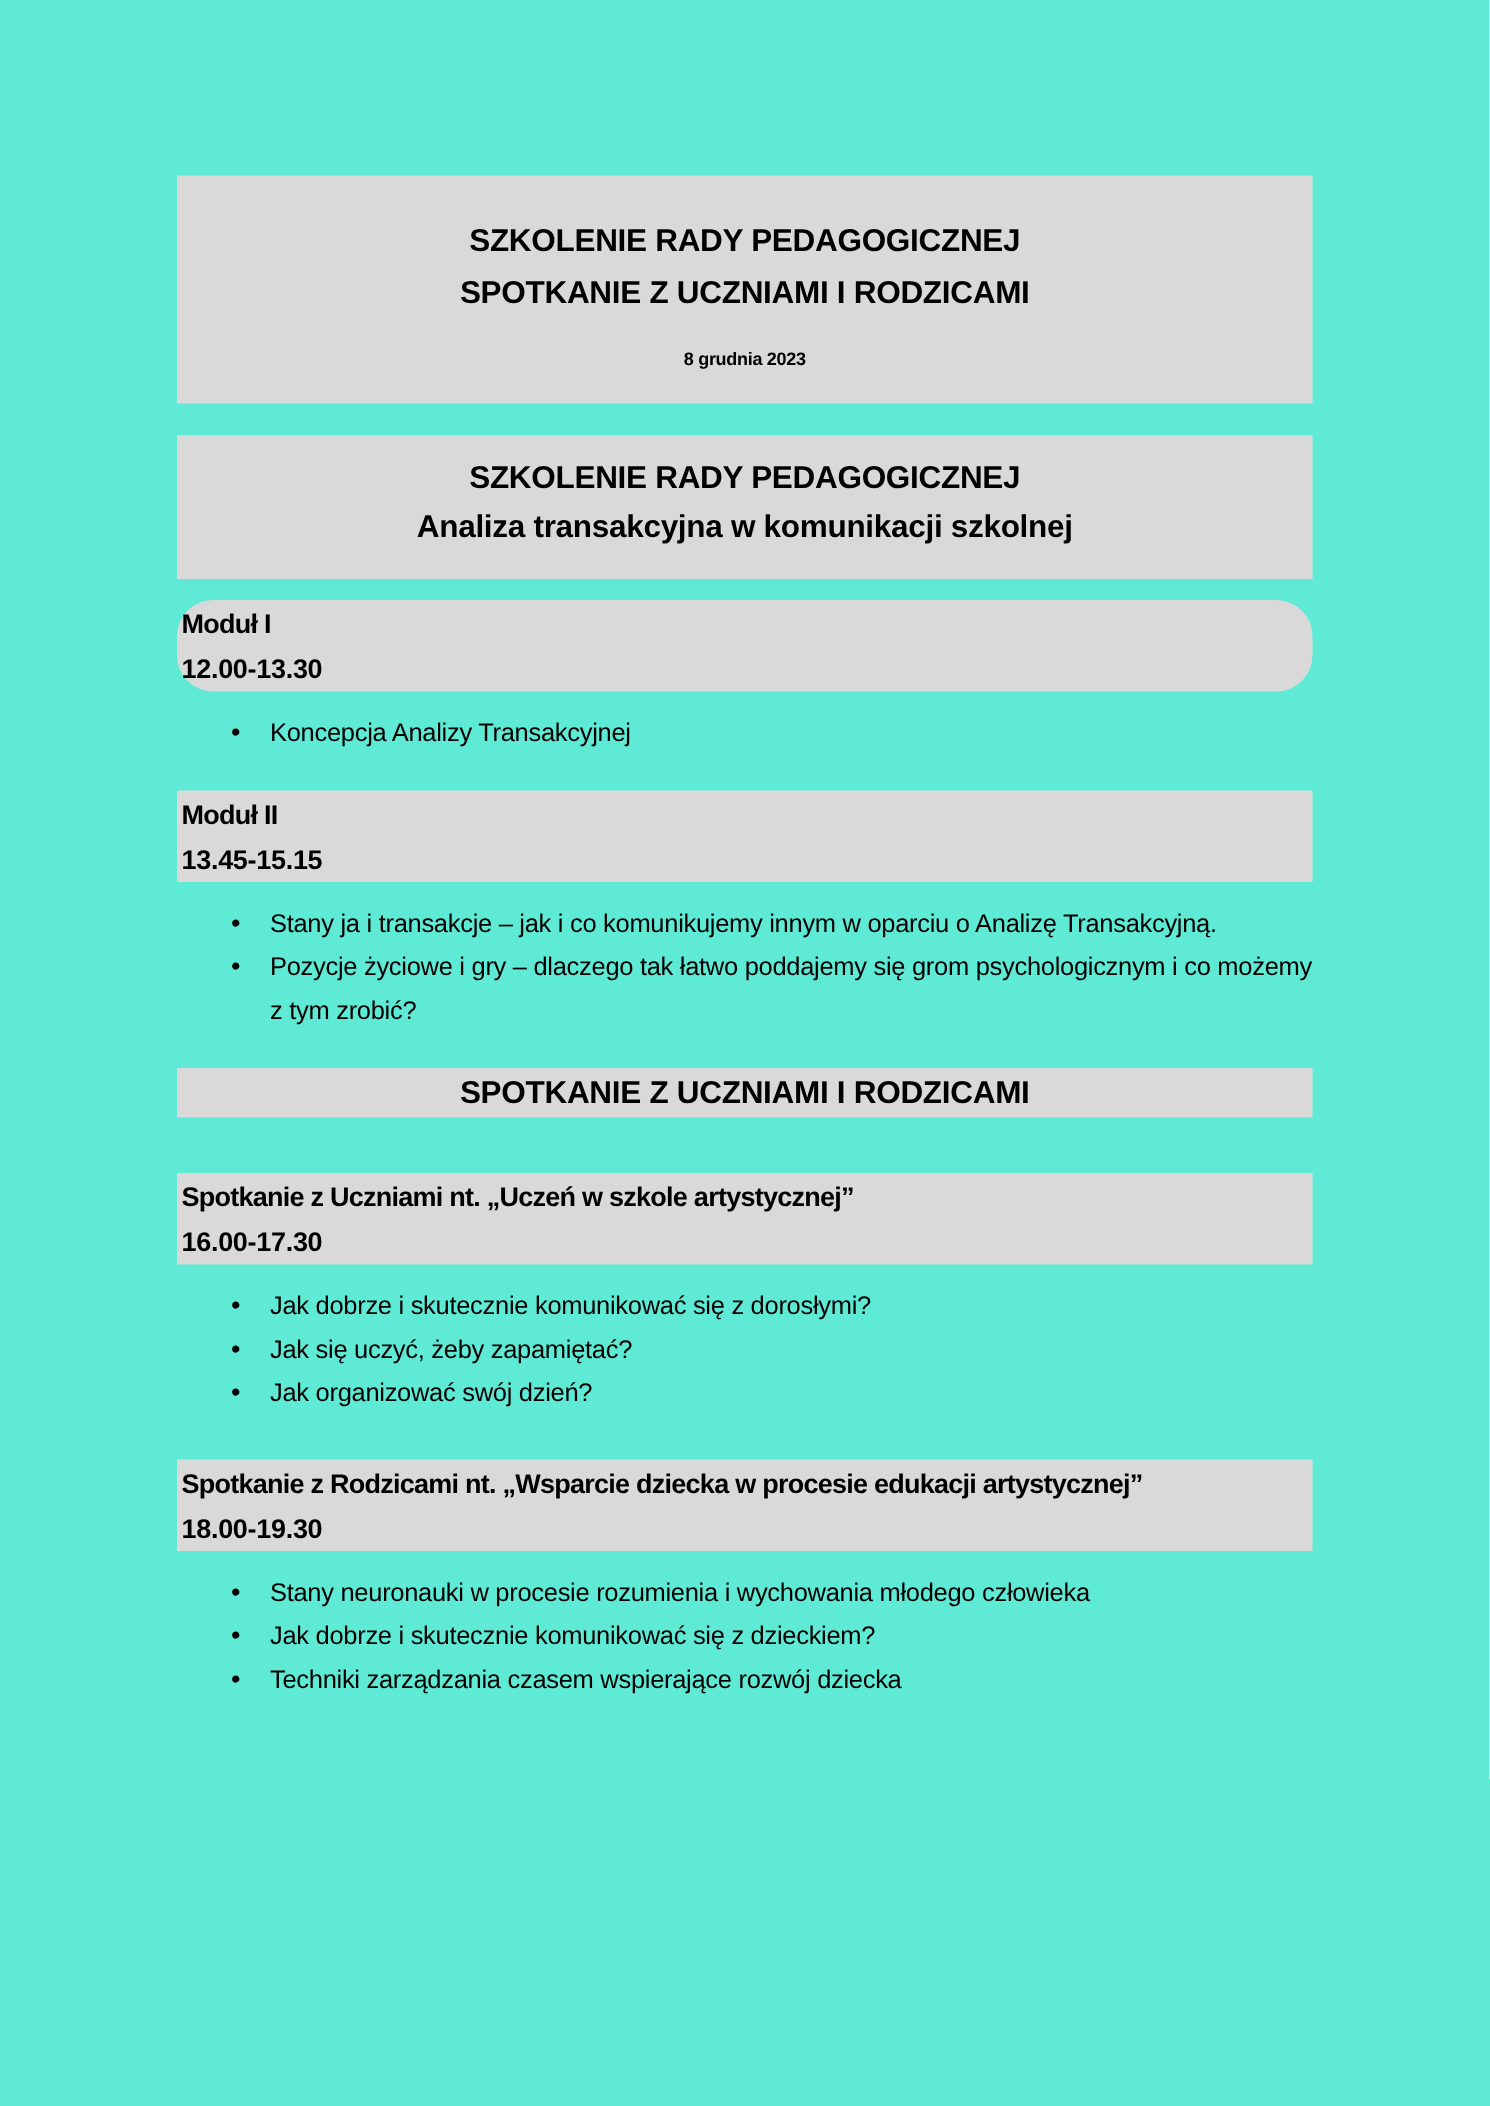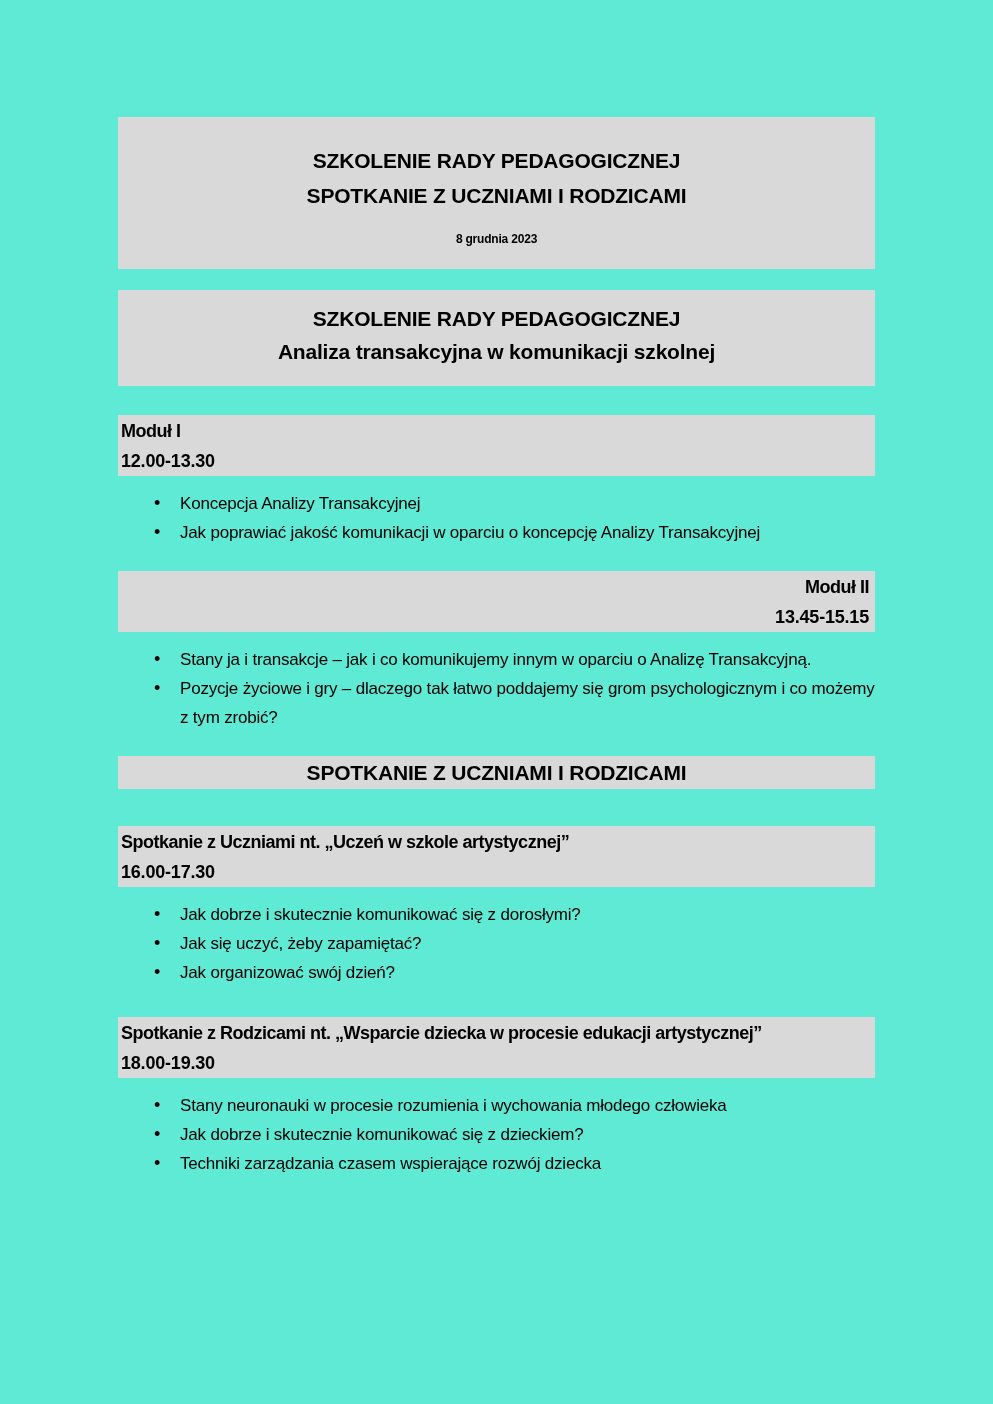--- a/index.html
+++ b/index.html
@@ -104,22 +104,22 @@
     margin-top: 24px;
     background: #d9d9d9;
     text-align: center;
     padding: 4px 0 3px 0;
     font-size: 21px;
     font-weight: bold;
     line-height: 26px;
   }
 
   
-  .mt-29 { margin-top: 29px; }
-  .mt-24 { margin-top: 24px; text-align: right; }
+  .mt-29 { margin-top: 14px; border-radius: 24px; }
+  .mt-24 { margin-top: 24px; }
   .mt-37 { margin-top: 37px; }
   .mt-30 { margin-top: 30px; }
 </style>
 </head>
 <body>
 
 <div class="page">
   <div class="content">
 
     <header class="block-hero">
@@ -133,21 +133,20 @@
       <div class="course-title">Analiza transakcyjna w komunikacji szkolnej</div>
     </section>
 
     <section>
       <div class="section-bar mt-29">
         <div class="section-heading">Moduł I</div>
         <div class="section-time">12.00-13.30</div>
       </div>
       <ul class="bullets">
         <li>Koncepcja Analizy Transakcyjnej</li>
-        <li>Jak poprawiać jakość komunikacji w oparciu o koncepcję Analizy Transakcyjnej</li>
       </ul>
     </section>
 
     <section>
       <div class="section-bar mt-24">
         <div class="section-heading">Moduł II</div>
         <div class="section-time">13.45-15.15</div>
       </div>
       <ul class="bullets">
         <li>Stany ja i transakcje – jak i co komunikujemy innym w oparciu o Analizę Transakcyjną.</li>

